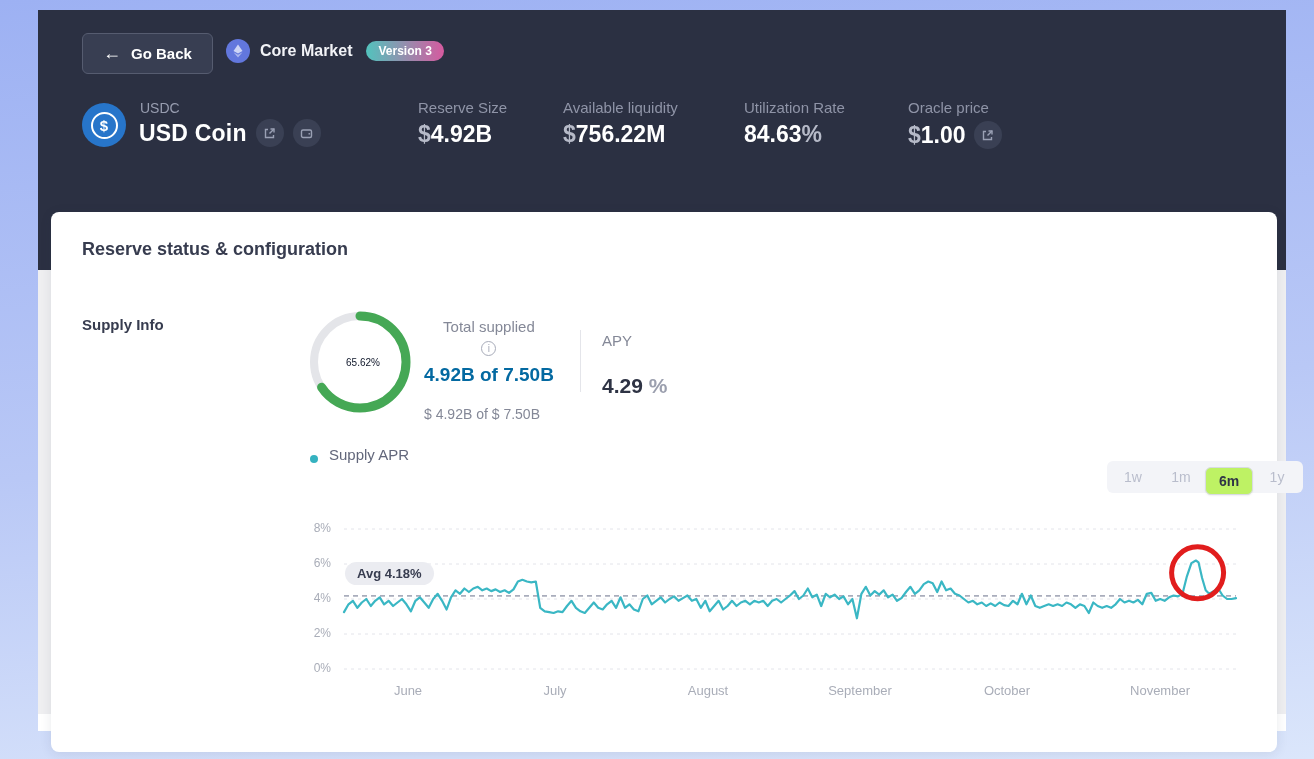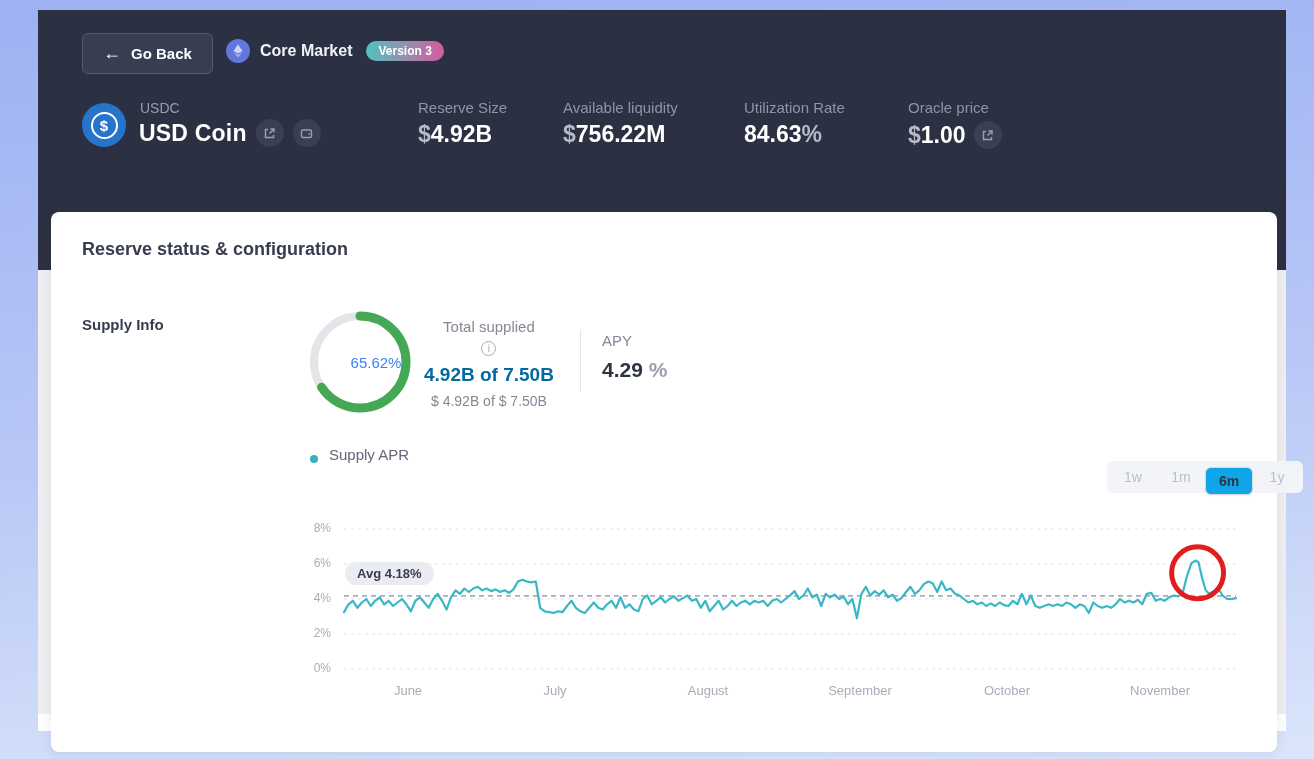--- a/index.html
+++ b/index.html
@@ -45,43 +45,43 @@
   .stat-0 { left:418px; } .stat-1 { left:563px; } .stat-2 { left:744px; } .stat-3 { left:908px; }
 
   
   .card { position:absolute; left:51px; top:212px; width:1226px; height:540px;
     background:#fff; border-radius:8px; box-shadow:0 2px 12px rgba(40,50,80,.10); }
   .card-title { position:absolute; left:82px; top:239px; color:#373c4f; font-size:18px; font-weight:700; }
   .section-label { position:absolute; left:82px; top:316px; color:#373c4f; font-size:15px; font-weight:700; }
 
   
   .donut-wrap { position:absolute; left:308px; top:310px; width:104px; height:104px; }
-  .donut-center { position:absolute; left:16px; top:0; width:104px; height:104px;
-    display:flex; align-items:center; justify-content:center; color:#3b82f6; font-size:15px; font-weight:400; }
+  .donut-center { position:absolute; left:3px; top:0; width:104px; height:104px;
+    display:flex; align-items:center; justify-content:center; color:#0f172a; font-size:10px; font-weight:400; }
   .supplied-block { position:absolute; left:424px; top:318px; }
   .supplied-label { display:flex; align-items:center; gap:6px; color:#848897; font-size:15px;flex-direction:column; }
   .info-icon { width:15px; height:15px; border:1px solid #a7abb9; border-radius:50%;
     color:#a7abb9; font-size:10px; display:flex; align-items:center; justify-content:center; font-style:normal; }
   .supplied-value { margin-top:8px; color:#0369a1; font-size:19px; font-weight:700; }
-  .supplied-usd { margin-top:7px; color:#848897; font-size:14px;text-align:center; }
+  .supplied-usd { margin-top:20px; color:#848897; font-size:14px; }
   .v-divider { position:absolute; left:580px; top:330px; width:1px; height:62px; background:#e4e5ea; }
   .apy-block { position:absolute; left:602px; top:332px; }
   .apy-label { color:#848897; font-size:15px; }
-  .apy-value { margin-top:9px; color:#2e3344; font-size:21px; font-weight:700; }
+  .apy-value { margin-top:25px; color:#2e3344; font-size:21px; font-weight:700; }
   .apy-value .pct { color:#9b9fae; font-weight:700; }
 
   
   .legend { position:absolute; left:310px; top:446px; display:flex; align-items:flex-end; gap:11px; }
   .legend-dot { width:8px; height:8px; border-radius:50%; background:#35b2c0; }
   .legend-text { color:#62677b; font-size:15px; }
   .range-group { position:absolute; left:1107px; top:461px; height:32px; background:#f3f4f8;
     border-radius:6px; display:flex; align-items:center; padding:2px; }
   .range-btn { min-width:48px; height:28px; border:none; background:transparent; color:#b9bdcc;
     font-size:14px; border-radius:6px; cursor:pointer; font-family:inherit; }
-  .range-btn.selected { background:#0ea5e9; border:1px solid #d8dbe2; color:#303446; font-weight:700;
+  .range-btn.selected { background:#bef264; border:1px solid #d8dbe2; color:#303446; font-weight:700;
     box-shadow:0 1px 2px rgba(0,0,0,.06);margin-top:8px; }
 
   
   .chart-wrap { position:absolute; left:295px; top:519px; width:950px; height:190px; }
   .y-tick { position:absolute; left:0; width:36px; text-align:right; color:#a9adb8; font-size:12px; }
   .month-label { position:absolute; top:164px; transform:translateX(-50%); color:#a9adb8; font-size:13px; }
   #apr-chart { position:absolute; left:45px; top:0; }
   .grid-line { stroke:#e3e4ea; stroke-width:1; stroke-dasharray:3,4; }
   .avg-line { stroke:#a9adbc; stroke-width:1.6; stroke-dasharray:5,4; }
   .avg-pill { position:absolute; left:50px; top:43px; background:#ebecf1; border-radius:12px;

